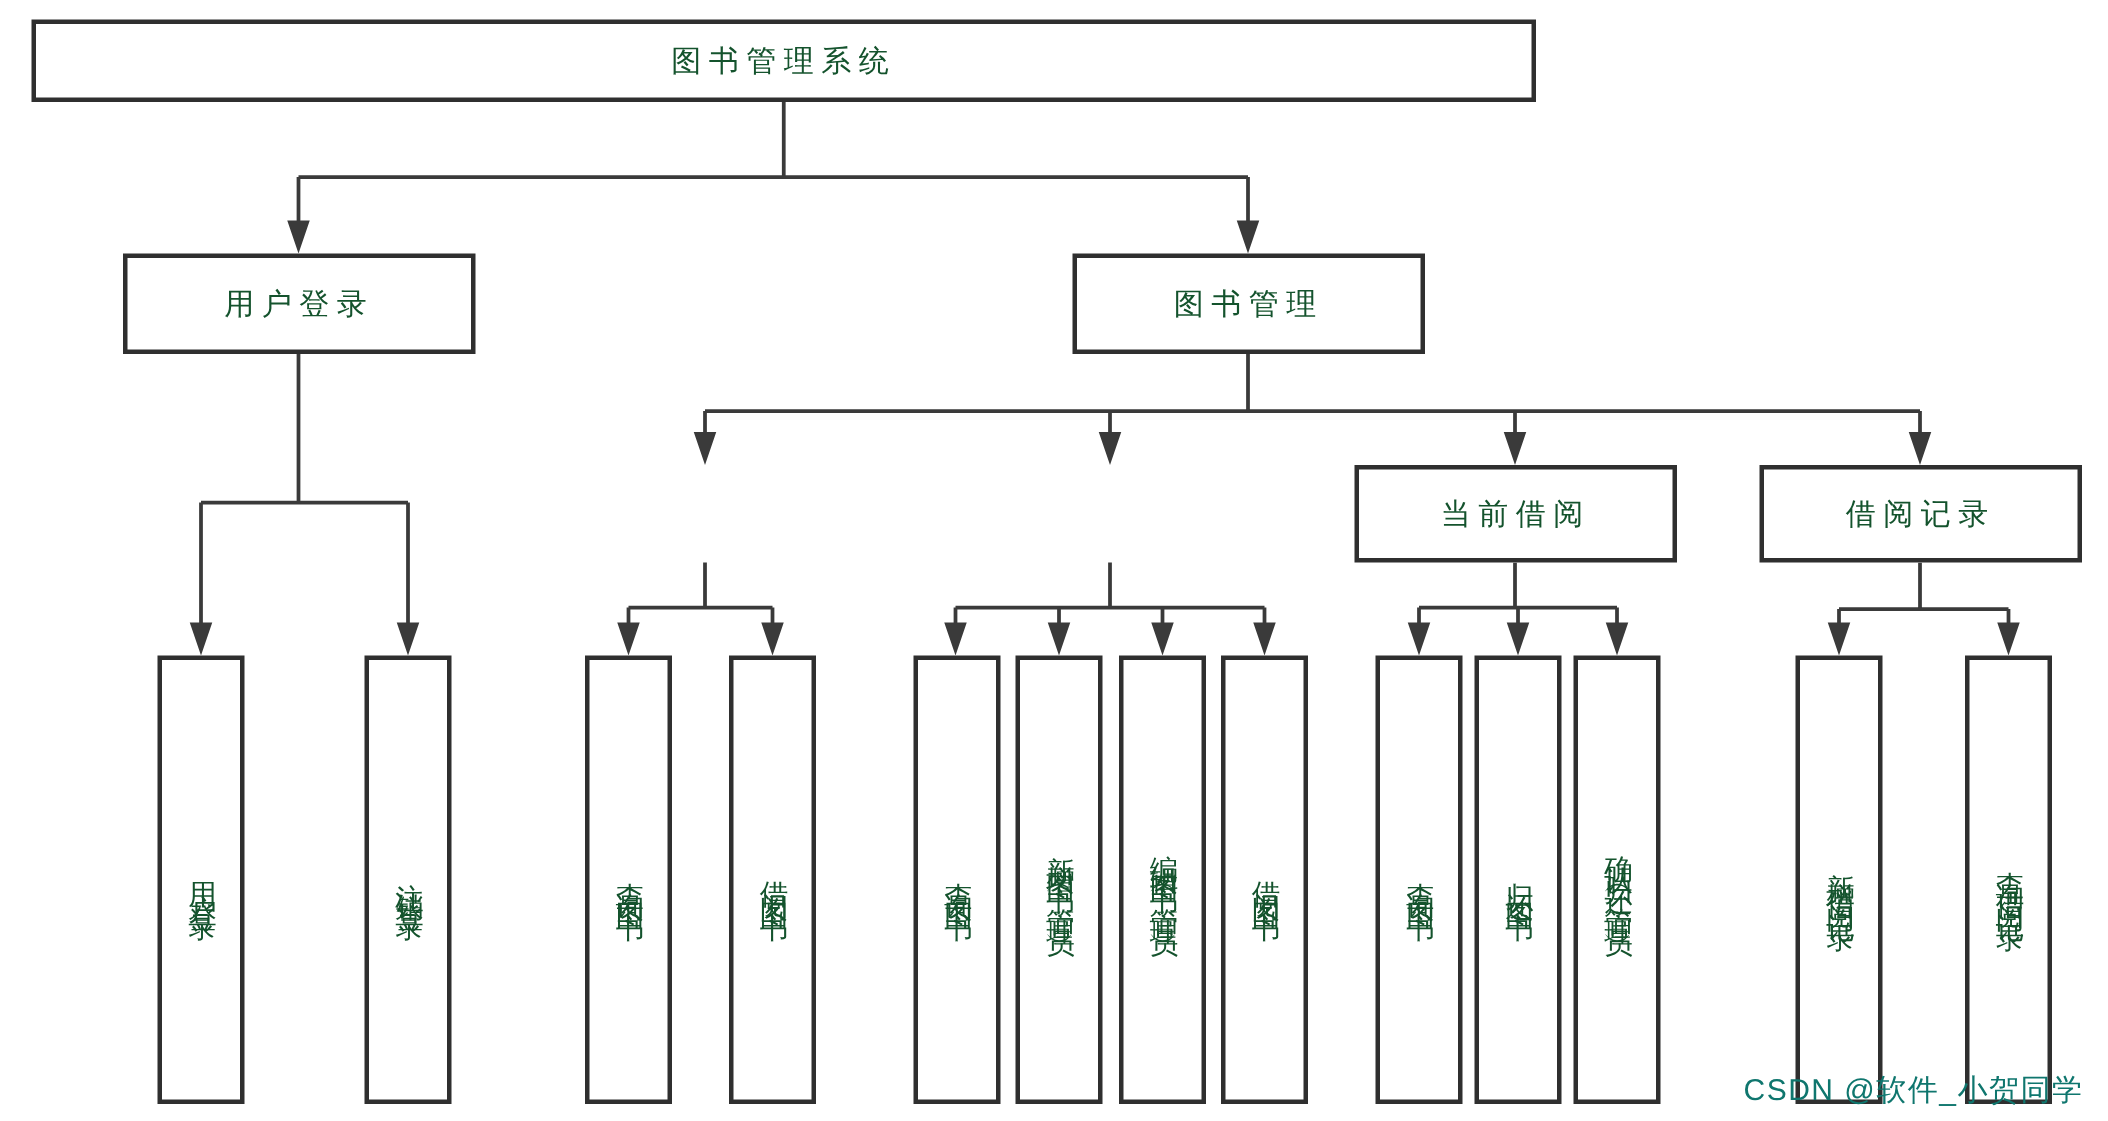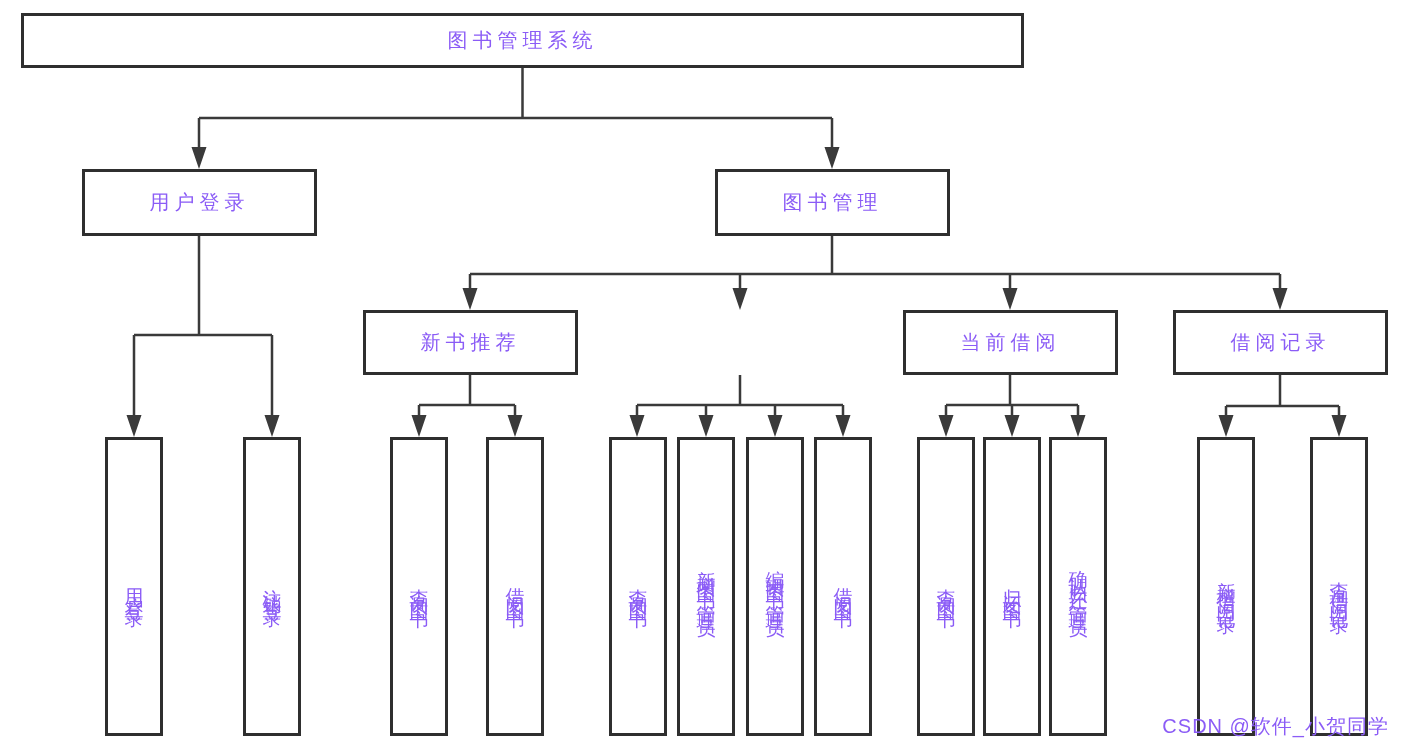--- a/index.html
+++ b/index.html
@@ -21,21 +21,21 @@
   .node {
     position: absolute;
     box-sizing: border-box;
     background: #ffffff;
     border: 3px solid #2f2f2f;
     display: flex;
     align-items: center;
     justify-content: center;
     font-size: 20px;
     letter-spacing: 5px;
-    color: #8b5cf6;
+    color: #14532d;
     white-space: nowrap;
   }
   .node.root  { left: 21px;  top: 13px;  width: 1003px; height: 55px; }
   .node.lvl2  { top: 169px; height: 67px; width: 235px; }
   .node.l2a   { left: 82px; }
   .node.l2b   { left: 715px; }
   .node.lvl3  { top: 310px; height: 65px; width: 215px; }
   .node.g1    { left: 363px; }
   .node.g2    { left: 633px; }
   .node.g3    { left: 903px; text-align: center; }
@@ -53,21 +53,21 @@
   .lf5  { left: 609px; }  .lf6  { left: 677px; }
   .lf7  { left: 746px; }  .lf8  { left: 814px; }
   .lf9  { left: 917px; }  .lf10 { left: 983px; }
   .lf11 { left: 1049px; } .lf12 { left: 1197px; }
   .lf13 { left: 1310px; }
   .watermark {
     position: absolute;
     right: 16px;
     top: 713px;
     font-size: 20px;
-    color: #8b5cf6;
+    color: #0f766e;
     letter-spacing: 1px;
     white-space: nowrap;
   }
 </style>
 </head>
 <body>
 
 <div id="stage">
 
   <svg id="connectors" viewBox="0 0 1405 747" xmlns="http://www.w3.org/2000/svg">
@@ -98,23 +98,20 @@
     <span>图书管理系统</span>
   </div>
 
   <div class="node lvl2 l2a">
     <span>用户登录</span>
   </div>
   <div class="node lvl2 l2b">
     <span>图书管理</span>
   </div>
 
-  <div class="node lvl3 g1">
-    <span>新书推荐</span>
-  </div>
   <div class="node lvl3 g3">
     <span>当前借阅</span>
   </div>
   <div class="node lvl3 g4">
     <span>借阅记录</span>
   </div>
 
   <div class="node leaf lf1">
     <span class="leaf-text">用户登录</span>
   </div>

